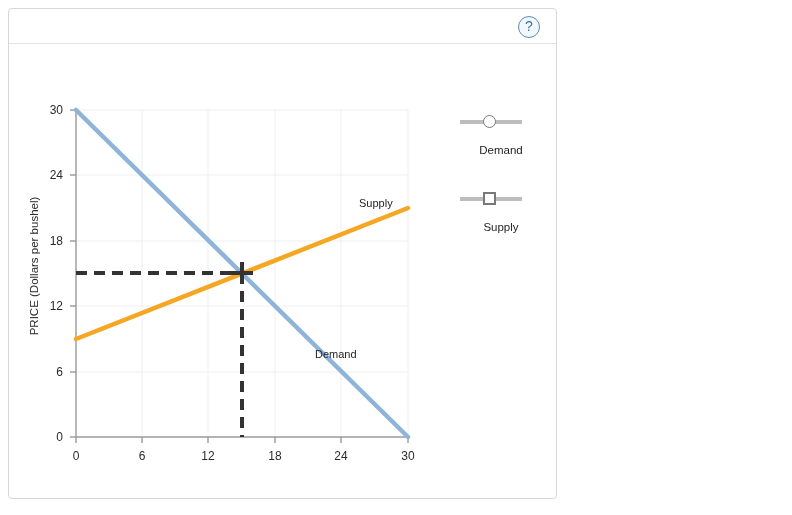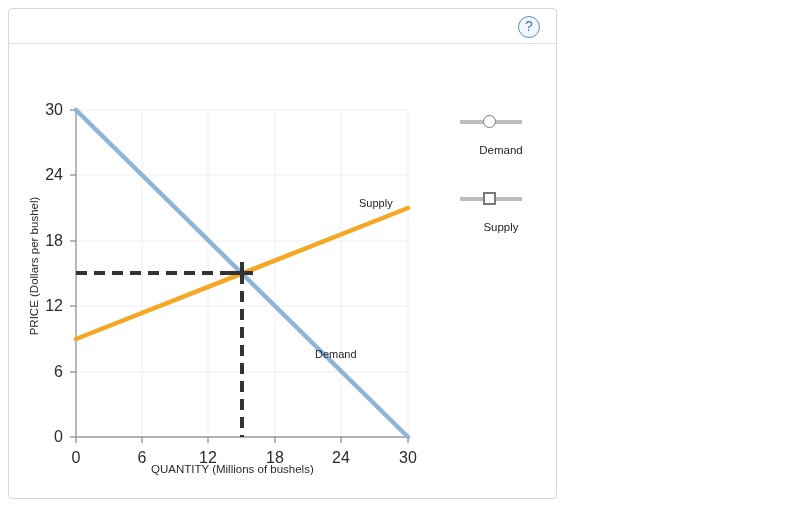--- a/index.html
+++ b/index.html
@@ -83,21 +83,21 @@
     left: -60px;
     top: 215px;
     width: 170px;
     text-align: center;
     transform: rotate(-90deg);
   }
 
   .tick-label {
     position: absolute;
     color: #2b2b2b;
-    font-size: 16px;
+    font-size: 12px;
     font-family: "Liberation Sans", sans-serif;
     white-space: nowrap;
   }
   .xtick-label {
     transform: translateX(-50%);
   }
   .ytick-label {
     text-align: right;
     transform: translateY(-50%);
   }
@@ -226,21 +226,20 @@
     <div class="tick-label ytick-label" style="left:36px; top:327px; width:18px;">6</div>
     <div class="tick-label ytick-label" style="left:36px; top:392px; width:18px;">0</div>
 
     <div class="tick-label xtick-label" style="left:67px;  top:404px;">0</div>
     <div class="tick-label xtick-label" style="left:133px; top:404px;">6</div>
     <div class="tick-label xtick-label" style="left:199px; top:404px;">12</div>
     <div class="tick-label xtick-label" style="left:266px; top:404px;">18</div>
     <div class="tick-label xtick-label" style="left:332px; top:404px;">24</div>
     <div class="tick-label xtick-label" style="left:399px; top:404px;">30</div>
 
-    <div class="axis-title" id="xaxis-title">QUANTITY (Millions of bushels)</div>
     <div class="axis-title" id="yaxis-title">PRICE (Dollars per bushel)</div>
 
     <div class="series-label" style="left:350px; top:152px;">Supply</div>
     <div class="series-label" style="left:306px; top:303px;">Demand</div>
 
     <div id="legend">
 
       <div class="legend-entry">
         <div class="legend-marker">
           <div class="legend-bar"></div>

